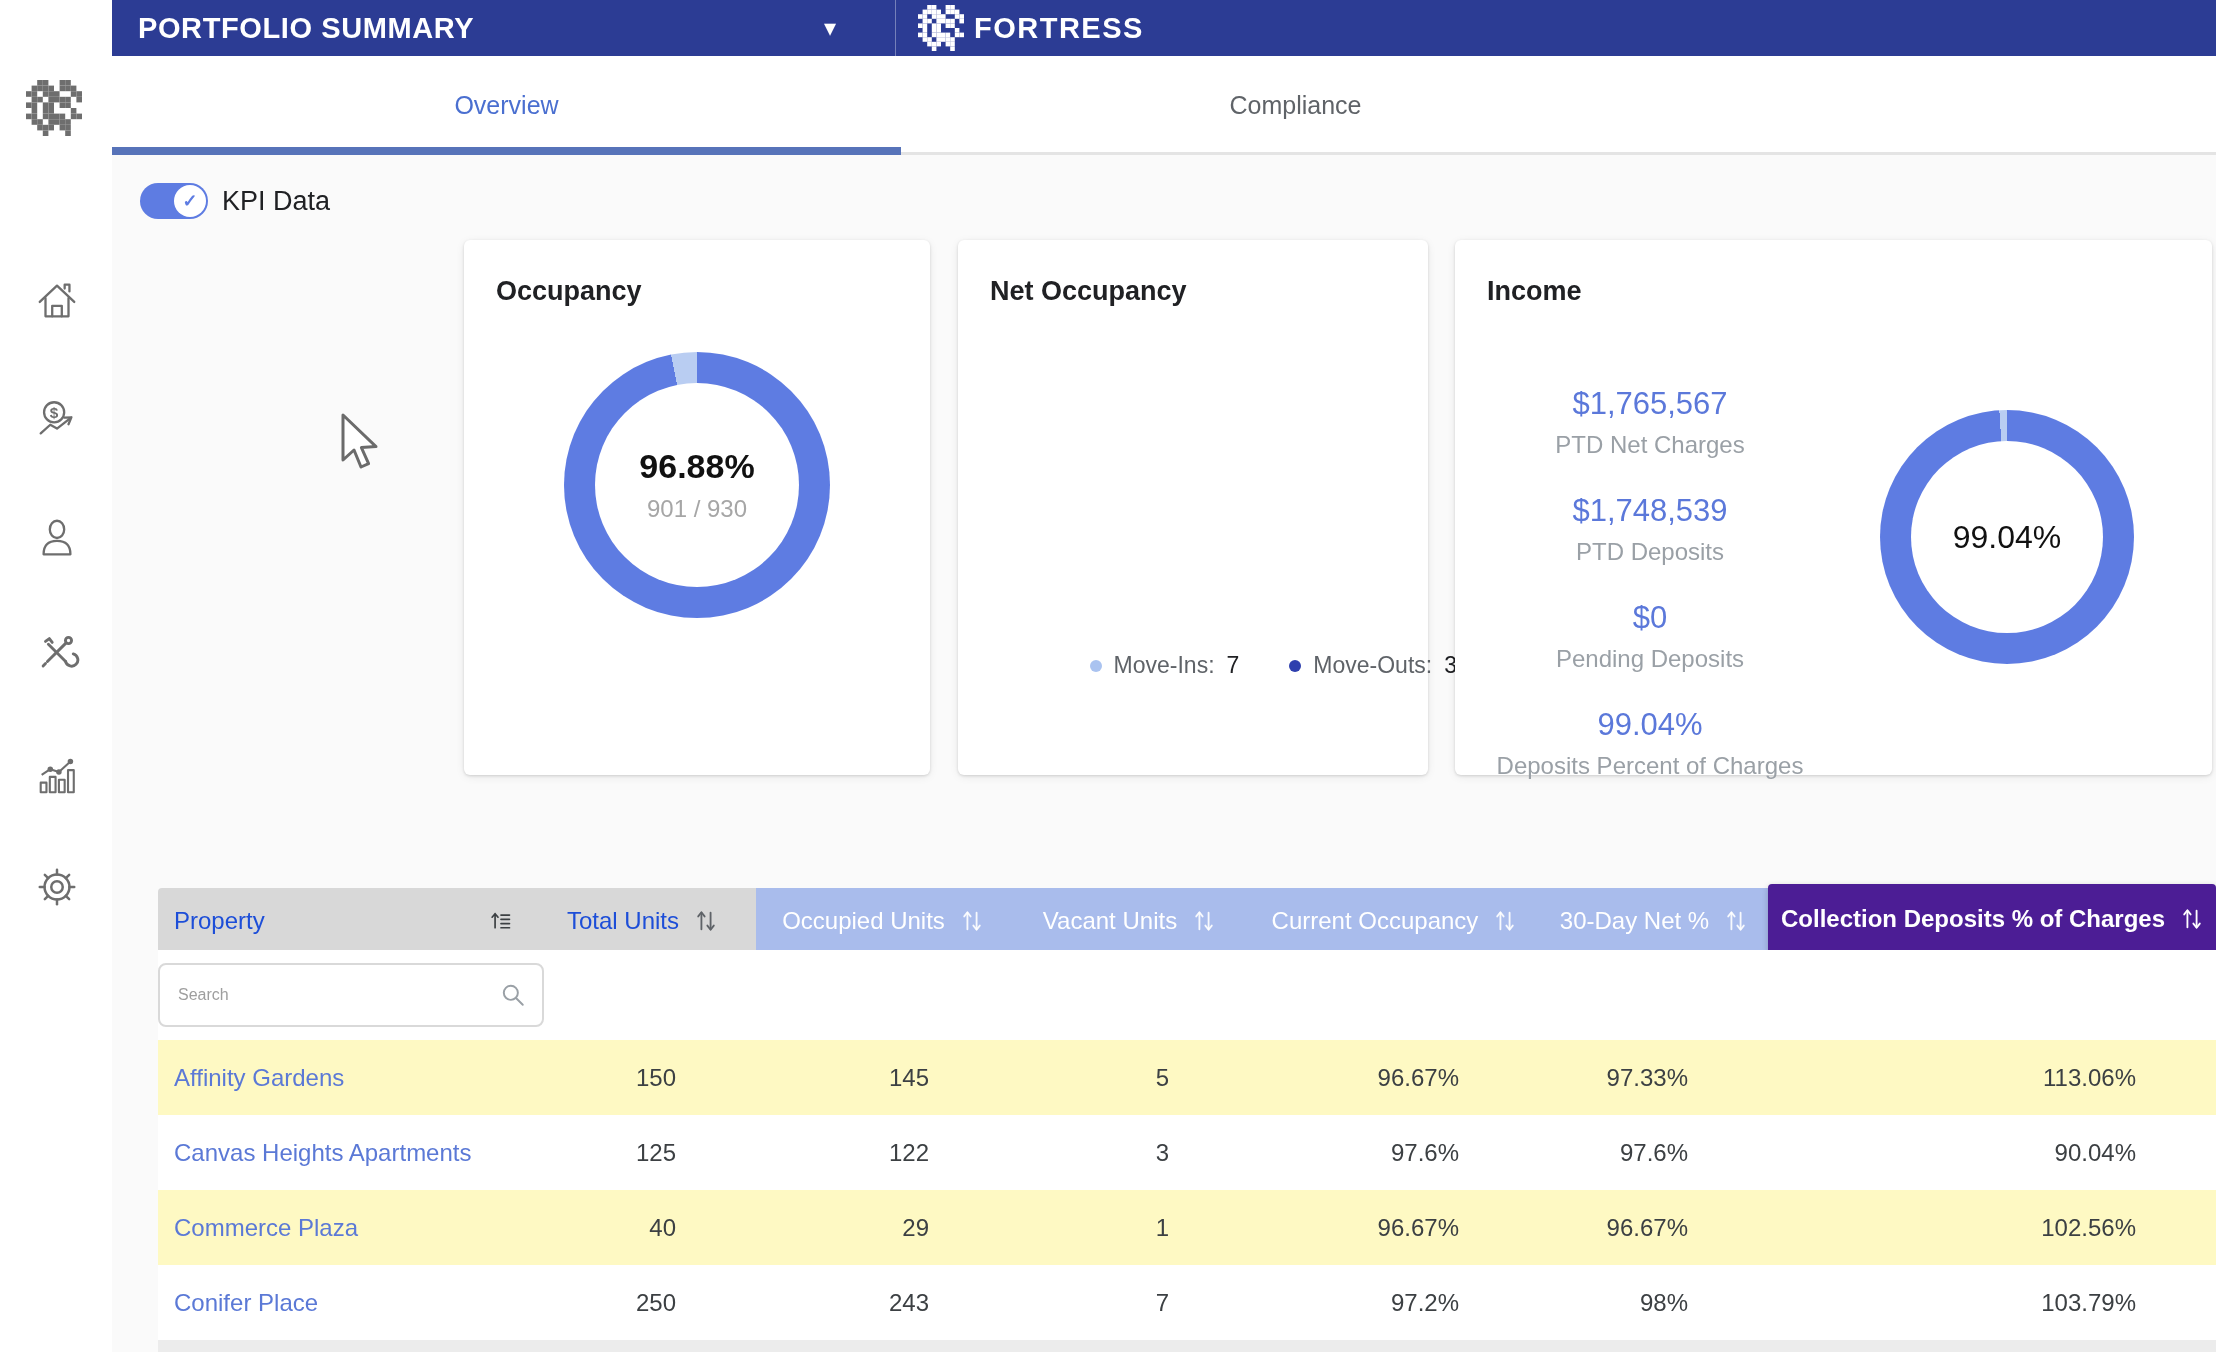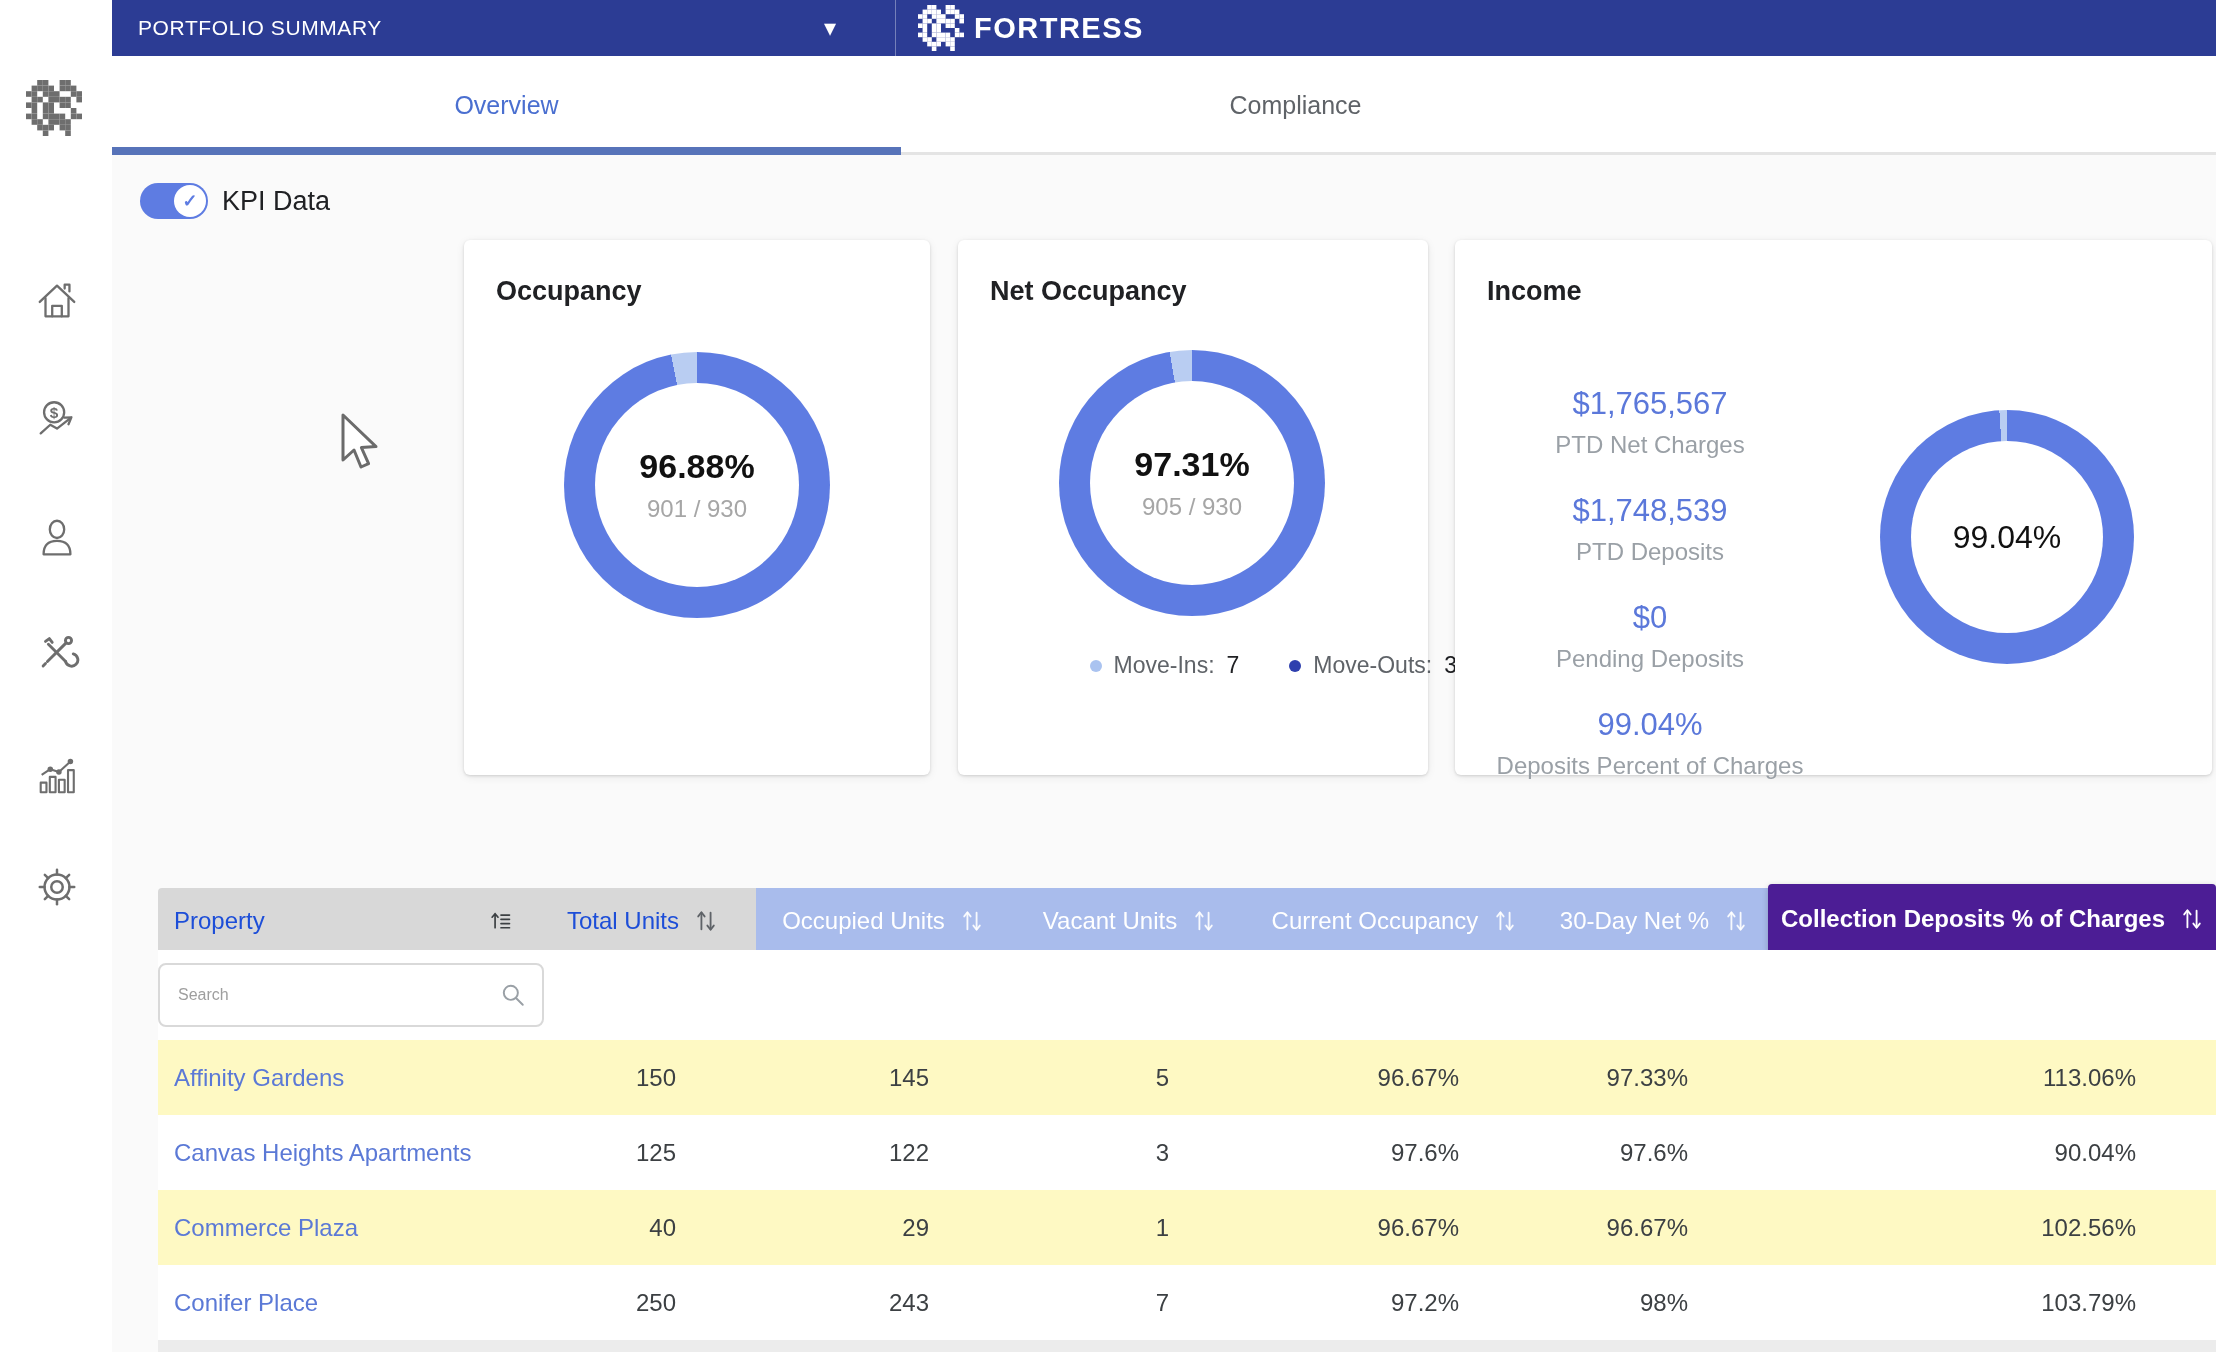--- a/index.html
+++ b/index.html
@@ -8,21 +8,21 @@
     position:relative; background:#ffffff; overflow:hidden;
     font-family:"Liberation Sans", sans-serif; color:#202124;
   }
   
   .sidebar { position:absolute; left:0; top:0; width:112px; height:1352px; background:#ffffff; z-index:5; }
   .sidebar .logo-box { position:absolute; left:26px; top:80px; width:56px; height:56px; }
   .side-icon { position:absolute; left:34px; width:46px; height:46px; color:#6e6e6e; cursor:pointer; }
   
   .topbar { position:absolute; left:112px; top:0; width:2104px; height:56px; background:#2c3c94; z-index:6; display:flex; align-items:center; }
   .portfolio-selector { position:relative; width:783px; height:56px; display:flex; align-items:center; cursor:pointer; }
-  .portfolio-selector .sel-label { margin-left:26px; color:#ffffff; font-size:21px; font-weight:normal; letter-spacing:.6px; }
+  .portfolio-selector .sel-label { margin-left:26px; color:#ffffff; font-size:29px; font-weight:bold; letter-spacing:.6px; }
   .portfolio-selector .caret { position:absolute; left:712px; top:14px; color:#ffffff; font-size:24px; }
   .topbar .divider { width:1px; height:56px; background:rgba(255,255,255,.35); }
   .brand { display:flex; align-items:center; margin-left:22px; }
   .brand .brand-logo { position:relative; width:46px; height:46px; margin-right:10px; }
   .brand-text { color:#ffffff; font-size:29px; font-weight:bold; letter-spacing:1.5px; }
   
   .tabsbar { position:absolute; left:112px; top:56px; width:2104px; height:99px; background:#ffffff; z-index:4; }
   .tabsbar .track { position:absolute; left:0; right:0; bottom:0; height:3px; background:#e4e4e4; }
   .tab { position:absolute; top:0; height:99px; width:789px; display:flex; align-items:center; justify-content:center; font-size:25px; cursor:pointer; }
   .tab.overview { left:0; color:#4a6fd0; font-weight:500; }
@@ -301,26 +301,20 @@
     <div class="donut occ-donut" style="background: conic-gradient(rgb(94, 124, 226) 0deg, rgb(94, 124, 226) 96.88%, rgb(185, 205, 242) 96.88%, rgb(185, 205, 242) 100%);">
       <div class="donut-center">
         <div class="donut-pct">96.88%</div>
         <div class="donut-frac">901 / 930</div>
       </div>
     </div>
   </div>
 
   <div class="card netocc">
     <div class="card-title">Net Occupancy</div>
-    <div class="donut net-donut" style="background: conic-gradient(rgb(94, 124, 226) 0deg, rgb(94, 124, 226) 97.31%, rgb(185, 205, 242) 97.31%, rgb(185, 205, 242) 100%);">
-      <div class="donut-center">
-        <div class="donut-pct">97.31%</div>
-        <div class="donut-frac">905 / 930</div>
-      </div>
-    </div>
     <div class="legend">
       <div class="legend-item">
         <span class="legend-dot" style="background:#aac3f0"></span>
         <span>Move-Ins:</span>
         <span class="legend-val">7</span>
       </div>
       <div class="legend-item">
         <span class="legend-dot" style="background:#2e3fae"></span>
         <span>Move-Outs:</span>
         <span class="legend-val">3</span>

